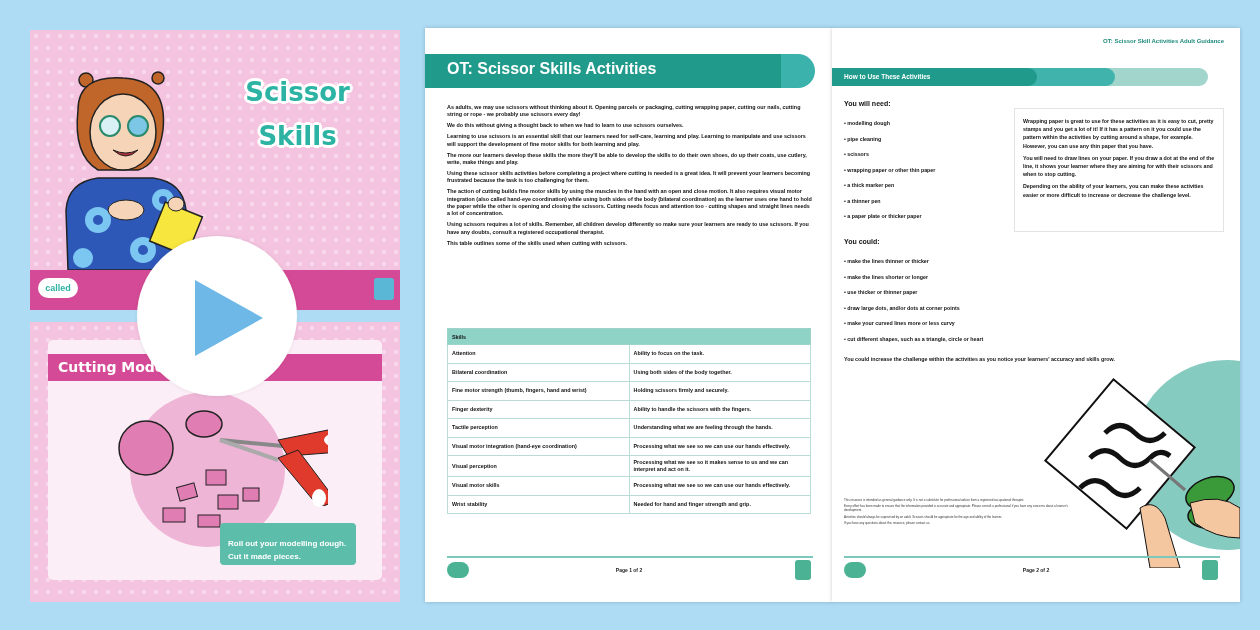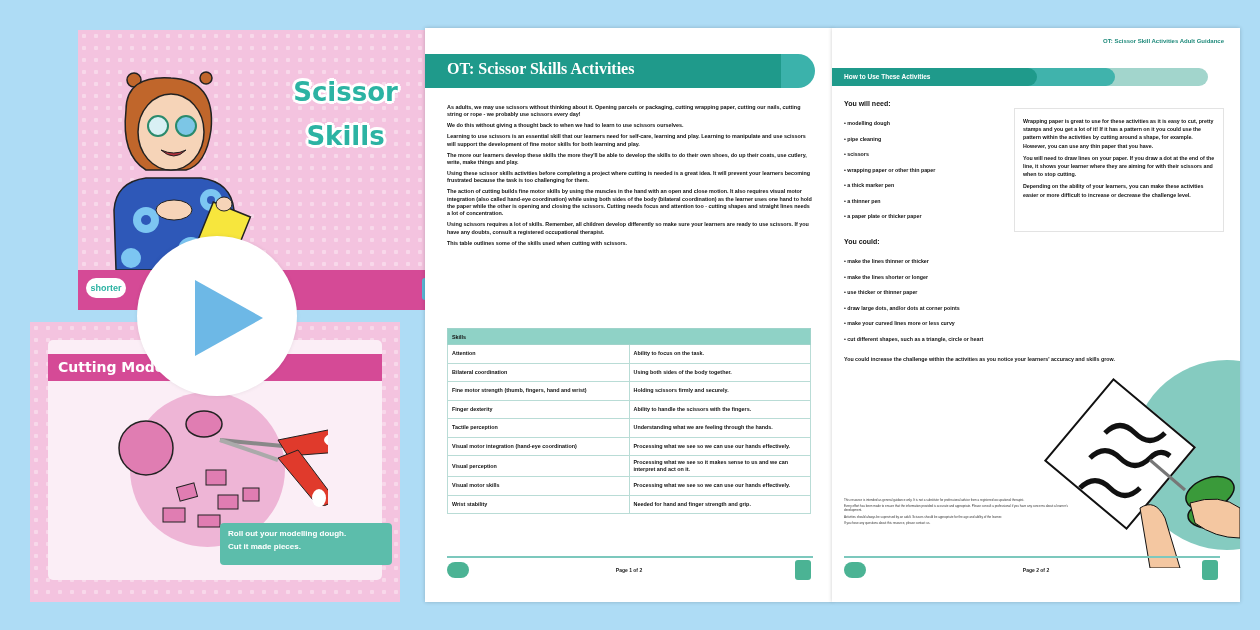--- a/index.html
+++ b/index.html
@@ -3,56 +3,56 @@
 <meta charset="utf-8">
 <style>
   * { box-sizing: border-box; margin: 0; padding: 0; }
   html, body { width: 1260px; height: 630px; overflow: hidden; }
   body { background: #aedcf5; font-family: "Liberation Sans", sans-serif; position: relative; }
 
   
   .slide { position: absolute; left: 30px; width: 370px; background-color: #f4c3df;
     background-image: radial-gradient(circle, rgba(255,255,255,0.35) 2px, transparent 2.5px);
     background-size: 12px 12px; overflow: hidden; }
-  .slide1 { top: 30px; height: 280px; margin-left: 48px; }
+  .slide1 { top: 30px; height: 280px; }
   .slide2 { top: 322px; height: 280px; }
 
   .s1-title { position: absolute; left: 175px; top: 40px; width: 185px; text-align: center;
     font-family: "DejaVu Sans", sans-serif; font-weight: bold; color: #2cb3a3; font-size: 26px; line-height: 44px;
     text-shadow: -2px -2px 0 #fff, 2px -2px 0 #fff, -2px 2px 0 #fff, 2px 2px 0 #fff, 0 3px 0 #fff, 3px 0 0 #fff, -3px 0 0 #fff, 0 -3px 0 #fff; }
   .s1-bar { position: absolute; left: 0; right: 0; bottom: 0; height: 40px; background: #d54a96; }
   .twinkl-badge { position: absolute; left: 8px; bottom: 12px; width: 40px; height: 20px; background: #fff; border-radius: 10px;
     font-size: 9px; font-weight: bold; color: #2cb3a3; text-align: center; line-height: 20px; }
   .corner-logo { position: absolute; right: 6px; bottom: 10px; width: 20px; height: 22px; background: #5ab8d6; border-radius: 3px; }
 
   
   .girl { position: absolute; left: 28px; top: 40px; width: 160px; height: 200px; }
 
   .s2-card { position: absolute; left: 18px; top: 18px; right: 18px; bottom: 22px; background: #fbeef6; border-radius: 5px; }
   .s2-header { position: absolute; left: 0; right: 0; top: 14px; height: 27px; background: #d54a96; }
   .s2-header span { color: #fff; font-family: "DejaVu Sans", sans-serif; font-weight: bold; font-size: 14px; line-height: 27px; padding-left: 10px; }
   .s2-circle { position: absolute; left: 82px; top: 52px; width: 155px; height: 155px; border-radius: 50%; background: #eeb5d6; }
-  .s2-note { position: absolute; left: 172px; top: 183px; width: 172px; height: 42px; background: #5cbdab; border-radius: 4px;
-    color: #fff; font-size: 8px; font-weight: bold; padding: 4px 8px; line-height: 13px; }
+  .s2-note { position: absolute; left: 172px; top: 183px; width: 136px; height: 42px; background: #5cbdab; border-radius: 4px;
+    color: #fff; font-size: 8px; font-weight: bold; padding: 14px 8px; line-height: 13px; }
 
   
   .play { position: absolute; left: 137px; top: 236px; width: 160px; height: 160px; border-radius: 50%; background: #fff;
     box-shadow: 0 0 4px rgba(0,0,0,0.08); cursor: pointer; z-index: 10; }
   .play .tri { position: absolute; left: 58px; top: 44px; width: 0; height: 0;
     border-top: 38px solid transparent; border-bottom: 38px solid transparent; border-left: 68px solid #6db8e6; }
 
   
   .page { position: absolute; top: 28px; width: 408px; height: 574px; background: #fff; box-shadow: 0 0 4px rgba(0,0,0,0.2); overflow: hidden; }
   .page-left { left: 425px; }
   .page-right { left: 832px; }
   .p-header-bar { position: absolute; left: 0; top: 26px; height: 34px; width: 386px; background: #1f9a8b; border-radius: 0 17px 17px 0; }
   .p-header-bar::after { content: ""; position: absolute; right: -6px; top: 0; width: 40px; height: 34px; border-radius: 0 17px 17px 0; background: #6cc6c0; z-index: -1; }
   .p-header-bar .ring1 { position: absolute; right: -4px; top: 0; width: 34px; height: 34px; border-radius: 0 17px 17px 0; background: #3bb2ab; }
   .p-header-bar .ring2 { position: absolute; right: -16px; top: 0; width: 34px; height: 34px; border-radius: 0 17px 17px 0; background: #9fd9d3; z-index: -1; }
-  .p-title { position: absolute; left: 22px; top: 32px; color: #fff; font-weight: bold; font-size: 16px; font-family: Liberation Serif, serif; z-index: 2; }
+  .p-title { position: absolute; left: 22px; top: 32px; color: #fff; font-weight: bold; font-size: 16px; font-family: Liberation Sans, sans-serif; z-index: 2; }
 
   .body-text { position: absolute; left: 22px; top: 76px; width: 366px; font-size: 5.4px; line-height: 7.4px; color: #111; font-weight: bold; }
   .body-text p { margin-bottom: 3.5px; }
 
   table.skills { position: absolute; left: 22px; top: 300px; width: 364px; border-collapse: collapse; font-size: 5.4px; font-weight: bold; color: #111; }
   table.skills th { background: #8fd2c6; text-align: left; padding: 4px 4px; height: 16px; border: 1px solid #9fd3ca; }
   table.skills td { border: 1px solid #b9dcd6; padding: 3px 4px; height: 18.5px; vertical-align: middle; line-height: 7px; }
   table.skills td:first-child { width: 50%; }
 
   .footer-line { position: absolute; left: 22px; right: 20px; top: 528px; height: 2px; background: #7cc8bd; }
@@ -99,21 +99,21 @@
       <circle cx="105" cy="130" r="4" fill="#2e58b8"></circle>
     <circle cx="25" cy="188" r="10" fill="#7cc6f2"></circle>
     <ellipse cx="68" cy="140" rx="18" ry="10" fill="#f6d4b8" stroke="#222"></ellipse>
     <rect x="98" y="138" width="40" height="42" fill="#f7e63d" stroke="#222" stroke-width="1.5" transform="rotate(22 118 159)"></rect>
     <ellipse cx="118" cy="134" rx="8" ry="7" fill="#f6d4b8" stroke="#222"></ellipse>
   </svg>
   <div class="s1-title">
     <div>Scissor Skills</div>
   </div>
   <div class="s1-bar">
-    <div class="twinkl-badge">shorter</div>
+    <div class="twinkl-badge">called</div>
     <div class="corner-logo"></div>
   </div>
 </div>
 
 <div class="slide slide2">
   <div class="s2-card">
     <div class="s2-header">
       <span>Cutting Modelling Dough</span>
     </div>
     <div class="s2-circle"></div>

